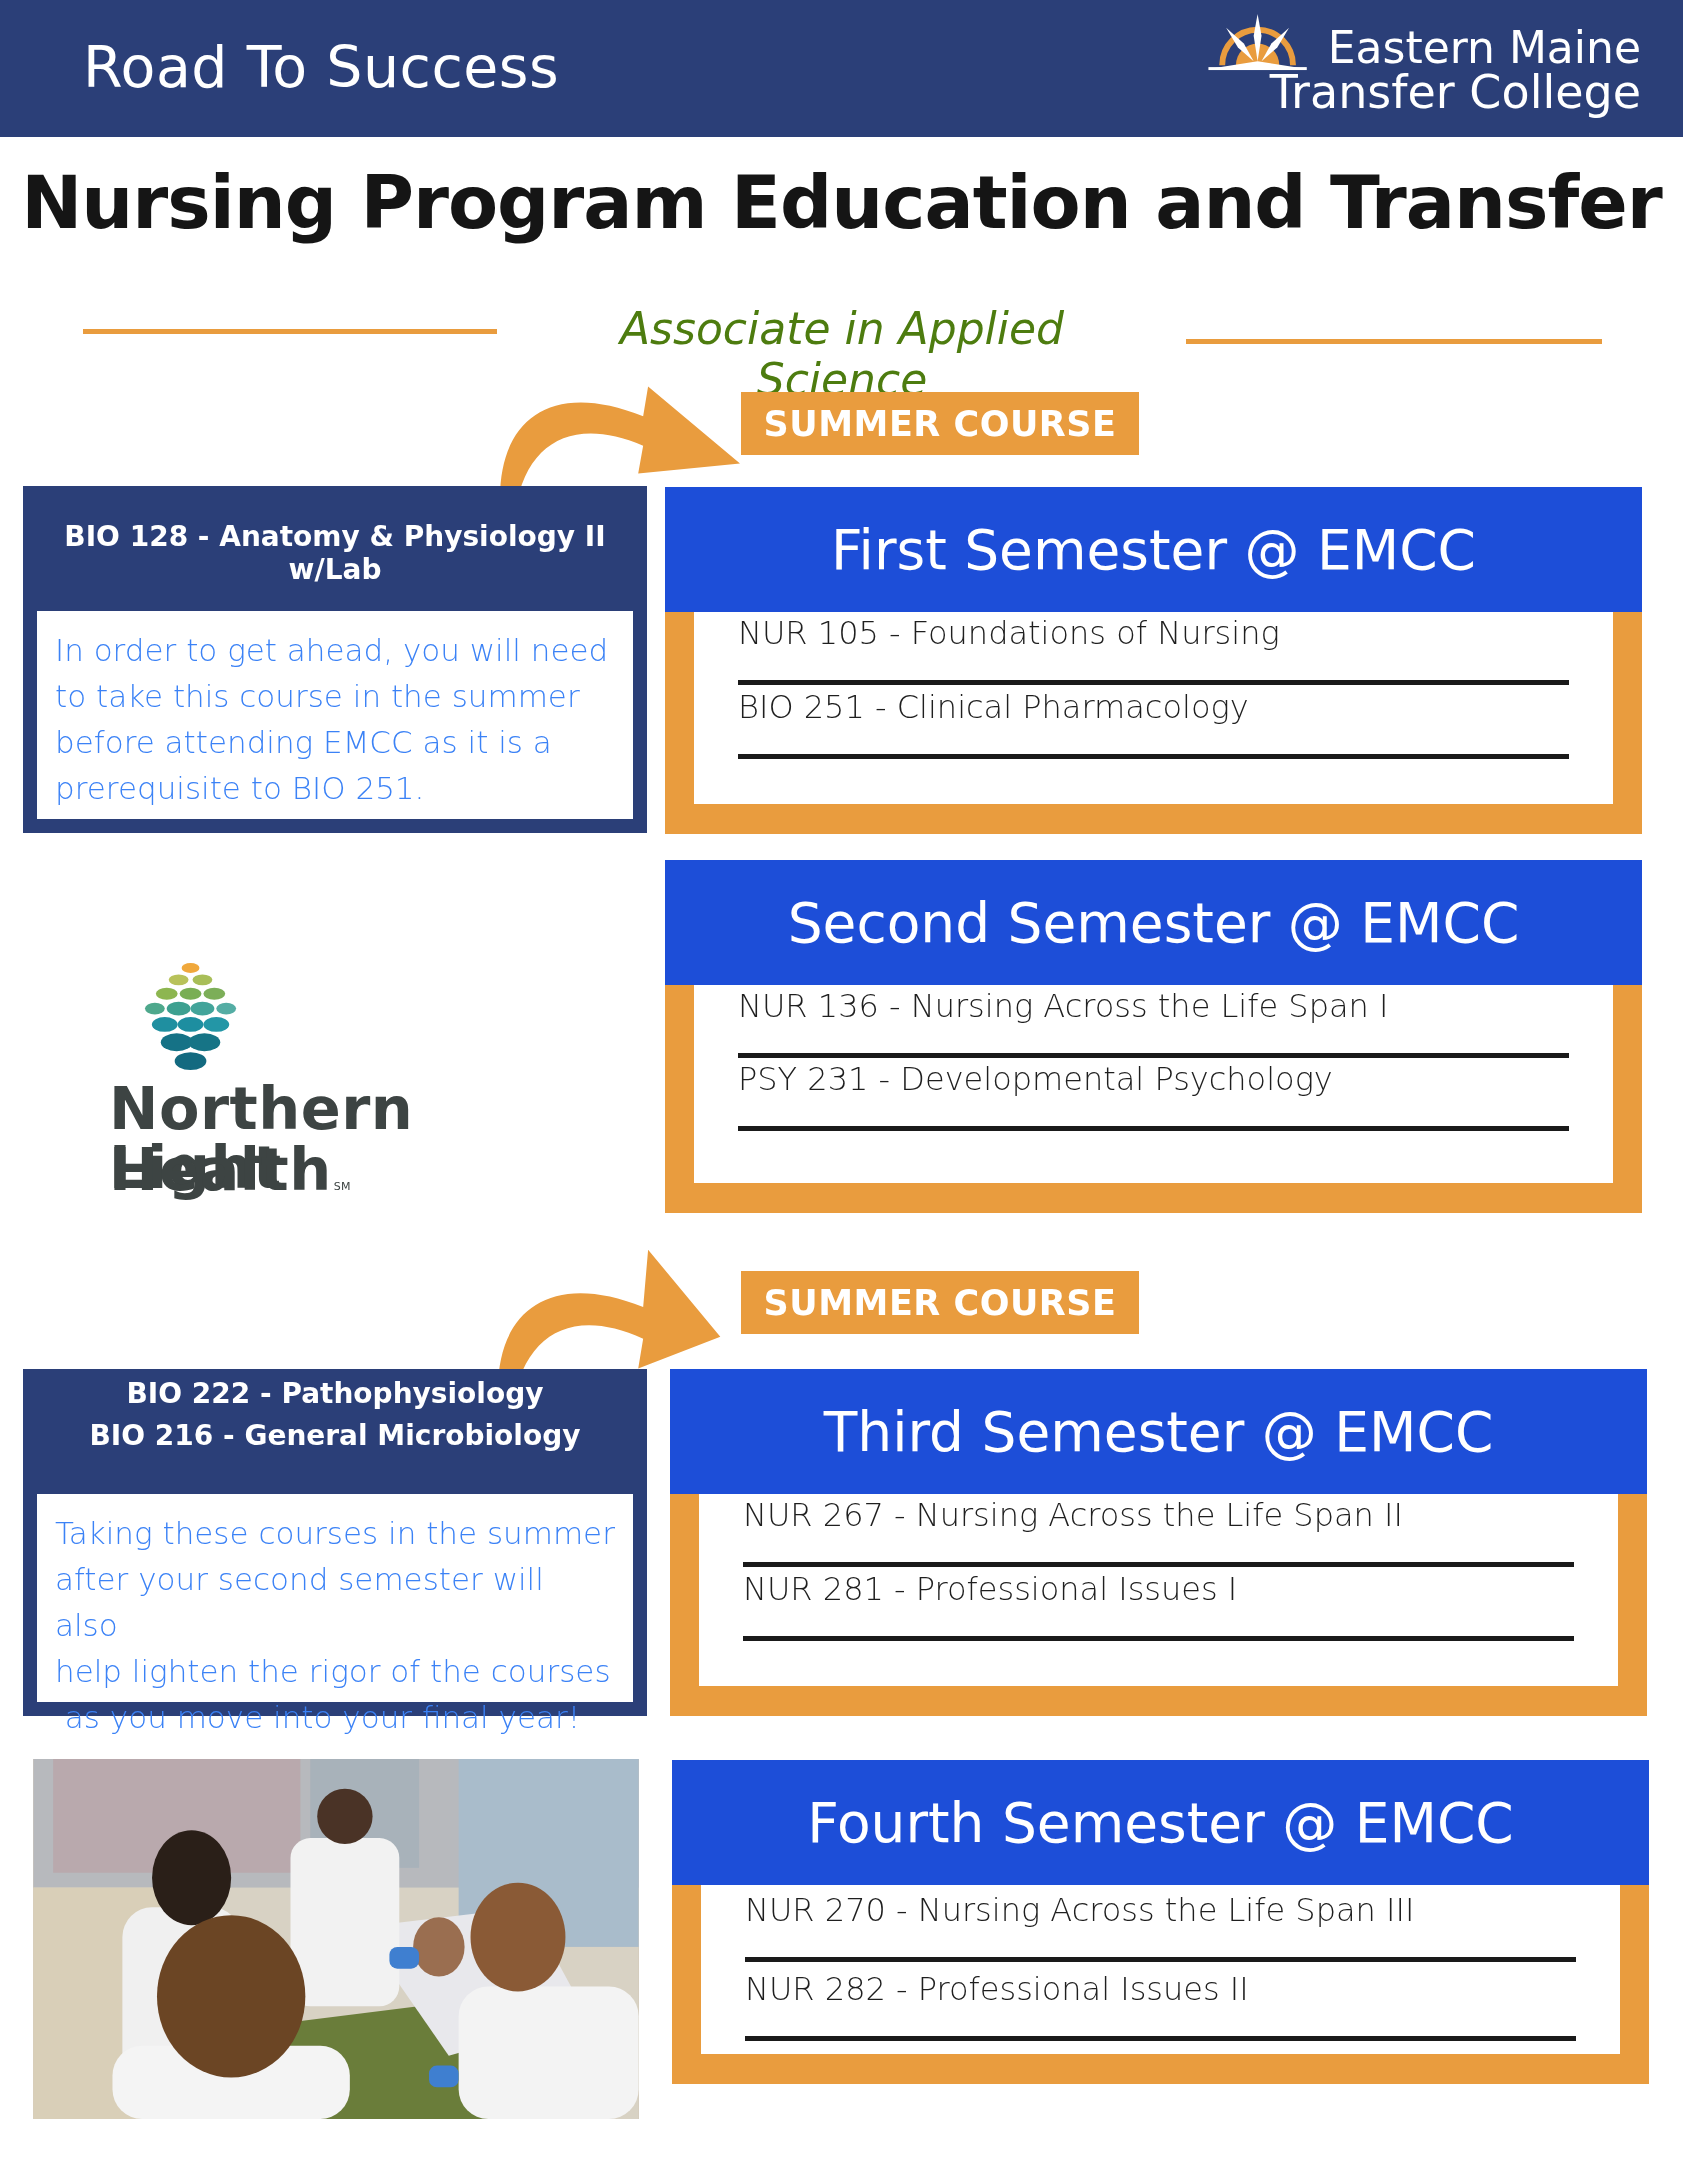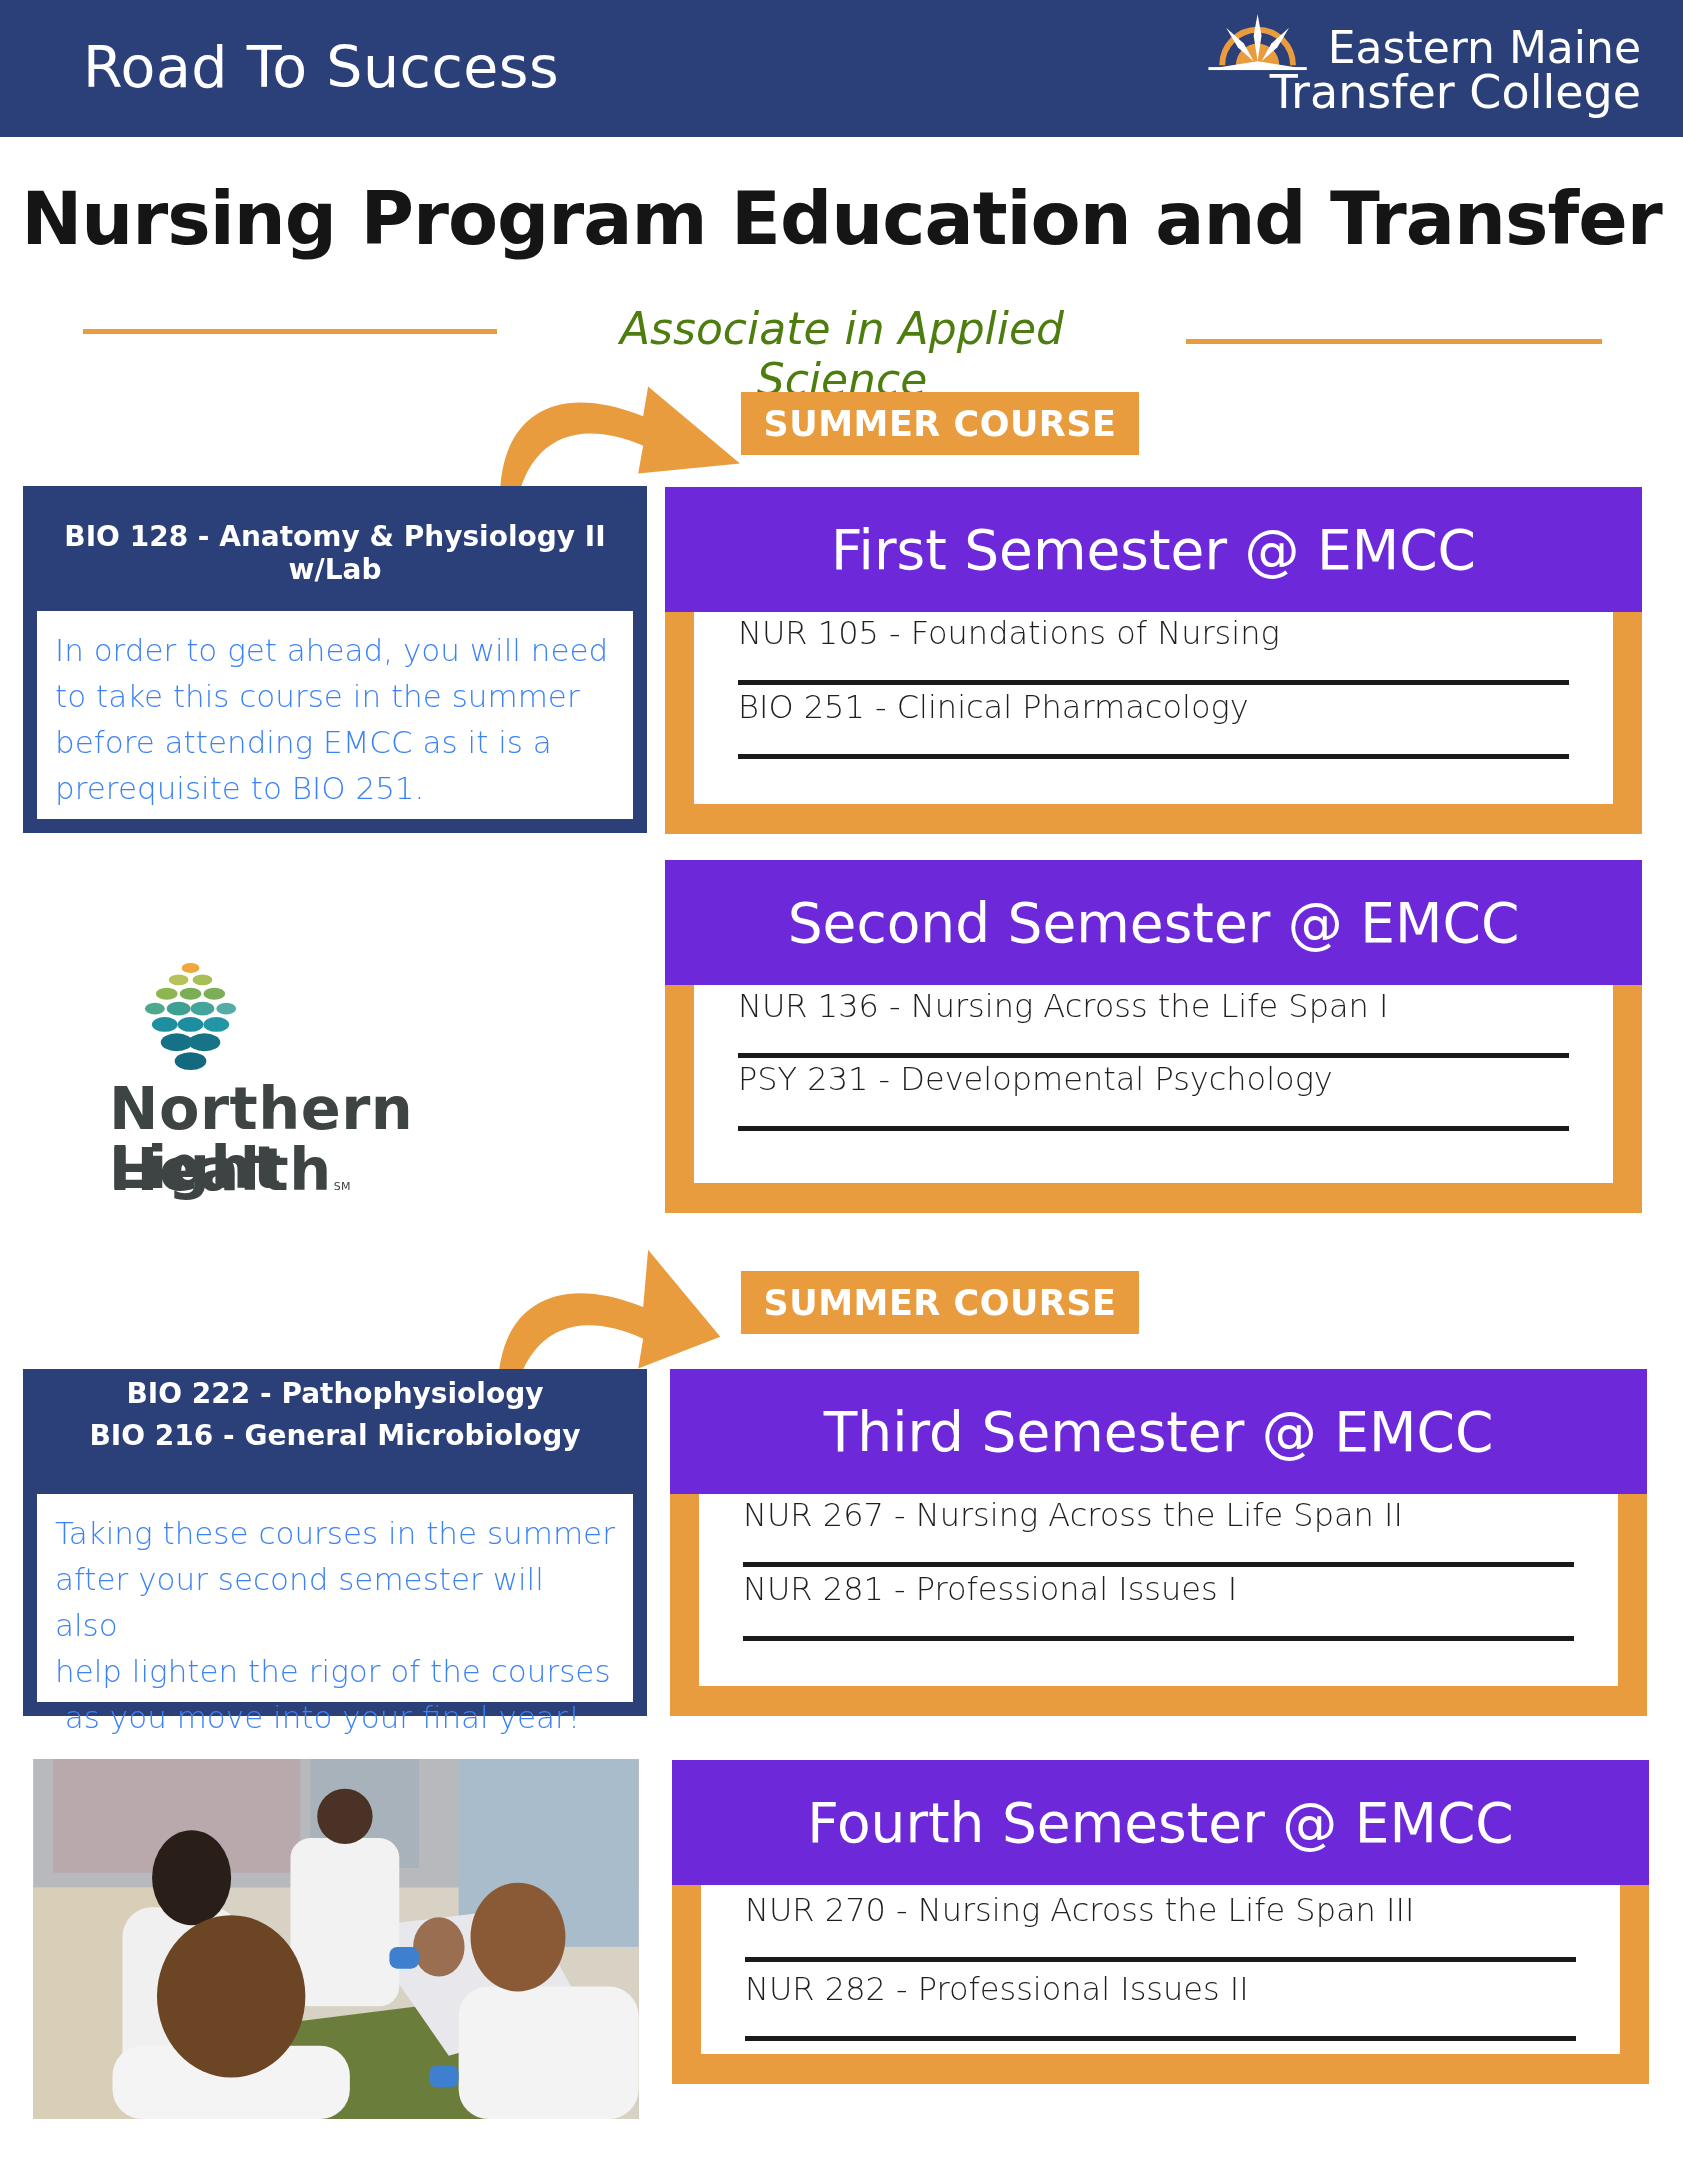--- a/index.html
+++ b/index.html
@@ -10,37 +10,37 @@
 
   
   .banner { left: 0; top: 0; width: 1683px; height: 137px; background: #2b3f78; }
   .banner-title { left: 83px; top: 34px; font-size: 57px; color: #ffffff; font-family: "DejaVu Sans", sans-serif; font-weight: normal; letter-spacing: 0.5px; }
   .emcc-logo { left: 1178px; top: 14px; width: 485px; height: 111px; }
   .emcc-line1 { position: absolute; right: 22px; top: 12px; font-family: "DejaVu Sans", sans-serif; font-size: 44px; color: #ffffff; line-height: 1; font-weight: normal; }
   .emcc-line2 { position: absolute; right: 22px; top: 55px; font-family: "DejaVu Sans", sans-serif; font-size: 46px; color: #ffffff; line-height: 1; }
   .emcc-mark { position: absolute; left: 26px; top: 0px; width: 119px; height: 59px; }
 
   
-  .main-title { left: 0; top: 176px; width: 1683px; text-align: center; font-family: "DejaVu Sans", sans-serif; font-weight: bold; font-size: 73px; color: #151515; letter-spacing: -1px; }
+  .main-title { left: 0; top: 160px; width: 1683px; text-align: center; font-family: "DejaVu Sans", sans-serif; font-weight: bold; font-size: 73px; color: #151515; letter-spacing: -1px; }
   .subtitle { left: 535px; top: 303px; width: 614px; text-align: center; font-family: "DejaVu Sans", sans-serif; font-style: italic; font-size: 44px; color: #4d7c0f; }
   .rule { height: 5px; background: #e99c3e; }
   .rule-left { left: 83px; top: 329px; width: 414px; }
   .rule-right { left: 1186px; top: 339px; width: 416px; }
 
   
   .summer-tag { width: 398px; height: 63px; background: #e99c3e; color: #ffffff; font-family: "DejaVu Sans", sans-serif; font-weight: bold; font-size: 35px; display: flex; align-items: center; justify-content: center; letter-spacing: 0.5px; }
 
   
   .summer-box { background: #2b3f78; width: 624px; }
   .summer-box .sb-head { color: #ffffff; font-family: "DejaVu Sans", sans-serif; font-weight: bold; font-size: 28px; text-align: center; display: flex; flex-direction: column; justify-content: center; }
   .summer-box .sb-body { position: absolute; left: 14px; right: 14px; background: #ffffff; padding: 16px 18px; font-family: "DejaVu Sans", sans-serif; font-size: 31px; line-height: 46px; color: #3b82f6; font-weight: 300; }
 
   
   .sem-card { background: #e99c3e; width: 977px; }
-  .sem-head { position: absolute; left: 0; top: 0; right: 0; height: 125px; background: #6d28d9; color: #ffffff; font-family: "DejaVu Sans", sans-serif; font-size: 55px; display: flex; align-items: center; justify-content: center; }
+  .sem-head { position: absolute; left: 0; top: 0; right: 0; height: 125px; background: #1d4ed8; color: #ffffff; font-family: "DejaVu Sans", sans-serif; font-size: 55px; display: flex; align-items: center; justify-content: center; }
   .sem-body { position: absolute; left: 29px; right: 29px; top: 125px; background: #ffffff; }
   .course { position: absolute; left: 44px; right: 44px; height: 73px; border-bottom: 5px solid #1a1a1a; font-family: "DejaVu Sans", sans-serif; font-size: 32px; color: #1f1f1f; display: flex; align-items: flex-end; padding-bottom: 28px; font-weight: 300; }
 
   
   .nlh-logo { left: 107px; top: 962px; width: 436px; height: 238px; }
   .nlh-text { position: absolute; left: 2px; font-family: "DejaVu Sans", sans-serif; font-weight: bold; color: #3d4443; font-size: 59px; line-height: 1; letter-spacing: 0.5px; }
   .nlh-sm { font-size: 11px; font-weight: normal; vertical-align: baseline; margin-left: 2px; }
 
   
   .photo { left: 33px; top: 1759px; width: 606px; height: 360px; overflow: hidden; background: #cfc6b4; }

